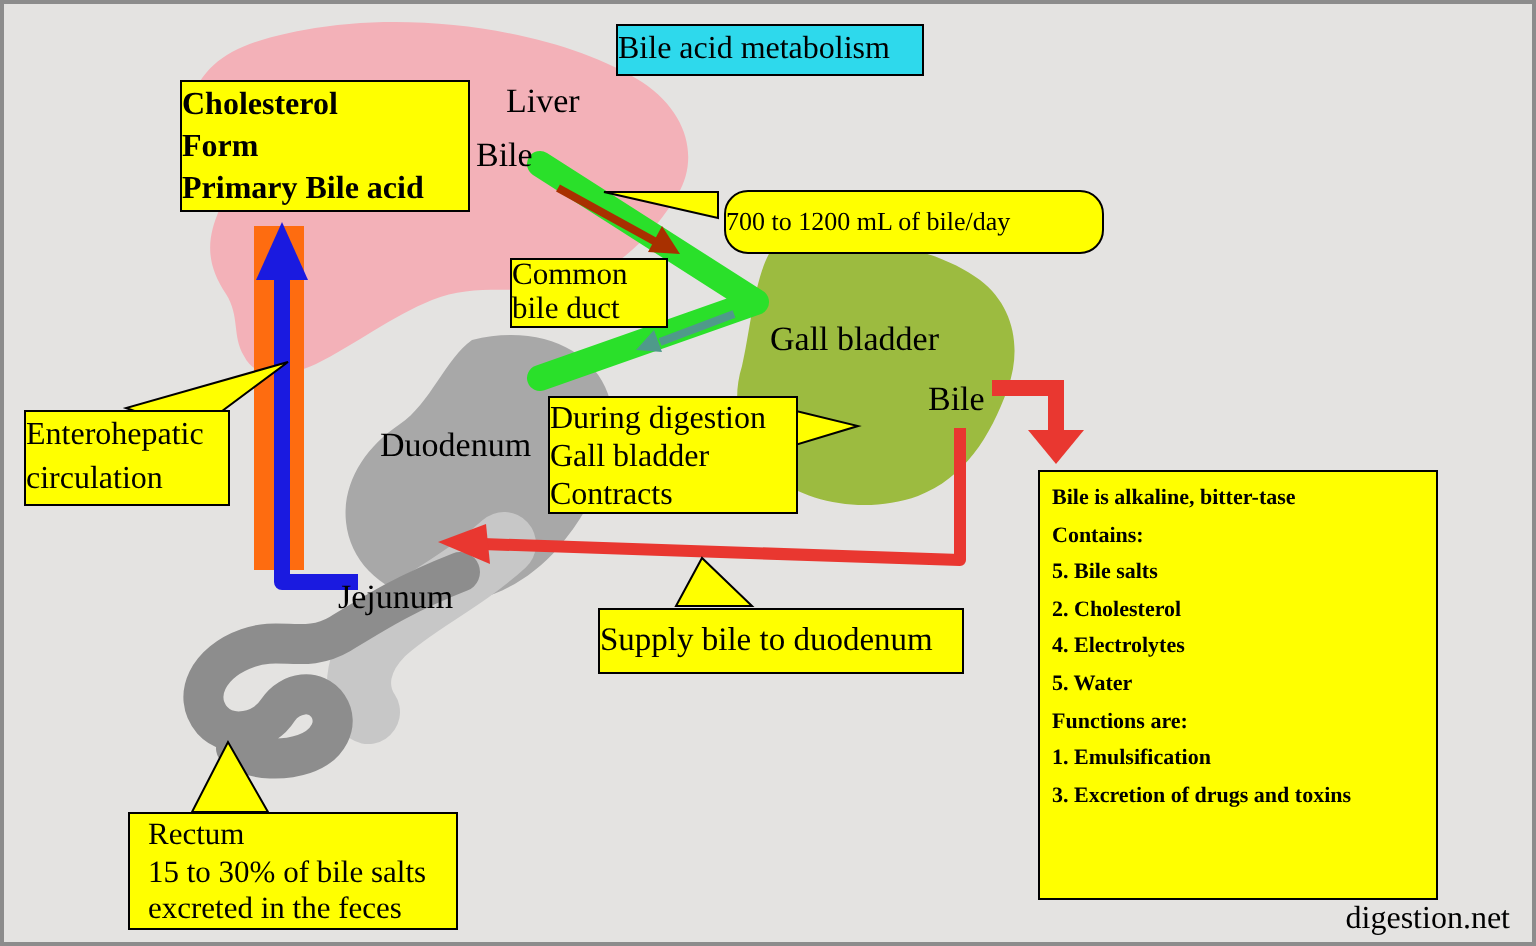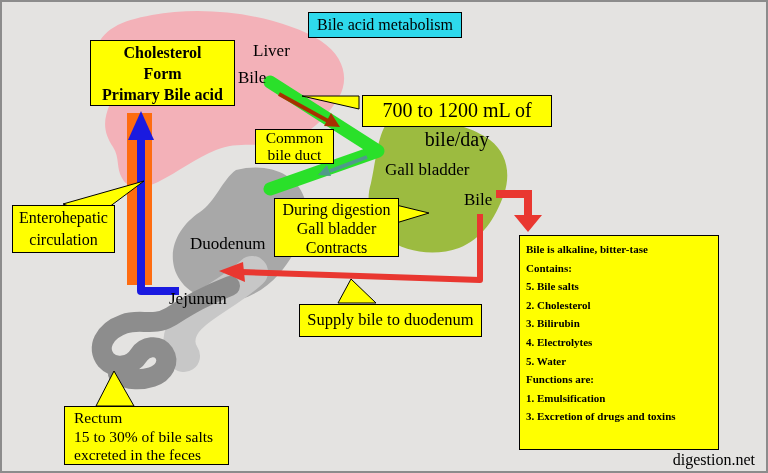--- a/index.html
+++ b/index.html
@@ -5,38 +5,38 @@
   html,body{margin:0;padding:0;background:#cfcfcf;}
   .canvas{
     position:relative; width:768px; height:473px;
     background:#e4e3e1; overflow:hidden;
     border:2px solid #8c8c8c; box-sizing:border-box;
     font-family:"Liberation Serif", serif; color:#000;
   }
   .art{position:absolute; left:0; top:0;}
   .box{
     position:absolute; background:#ffff00; border:1px solid #000;
-    box-sizing:border-box; text-align:center; z-index:5;
+    box-sizing:border-box; text-align:left; z-index:5;
   }
   .box span{display:block;}
   .lbl{position:absolute; z-index:6; font-size:17px; white-space:nowrap;}
   #box-title{left:306px; top:10px; width:154px; height:26px; background:#2ed9ec; font-size:16px; line-height:23px;}
   #box-cholesterol{left:88px; top:38px; width:145px; height:66px; font-size:16px; line-height:21px; padding-top:1px;font-weight:bold;}
-  #box-bile-per-day{left:360px; top:93px; width:190px; height:32px; font-size:20px; line-height:29px;}
+  #box-bile-per-day{left:360px; top:93px; width:190px; height:32px; font-size:13px; line-height:29px;border-radius:12px;}
   #box-common-duct{left:253px; top:127px; width:79px; height:35px; font-size:15.5px; line-height:16.5px;}
   #box-during{left:272px; top:196px; width:125px; height:59px; font-size:16px; line-height:19px; padding-top:1px;}
   #box-entero{left:10px; top:203px; width:103px; height:48px; font-size:16px; line-height:22px; padding-top:1px;}
   #box-supply{left:297px; top:302px; width:183px; height:33px; font-size:16.5px; line-height:30px;}
   #box-info{left:517px; top:233px; width:200px; height:215px; font-size:11px; line-height:18.6px; text-align:left; padding:4px 6px;font-weight:bold;}
   #box-rectum{left:62px; top:404px; width:165px; height:59px; font-size:15.5px; line-height:18.5px; text-align:left; padding:2px 9px;}
   #lbl-liver{left:251px; top:39px;}
   #lbl-liver-bile{left:236px; top:66px;}
   #lbl-gall{left:383px; top:158px;}
   #lbl-gall-bile{left:462px; top:188px;}
-  #lbl-duodenum{left:188px; top:211px;margin-top:21px;}
+  #lbl-duodenum{left:188px; top:211px;}
   #lbl-jejunum{left:167px; top:287px;}
   #watermark{right:11px; top:449px; font-size:16px; text-align:right;}
 </style>
 </head>
 <body>
 
 <div class="canvas">
 
   <svg class="art" width="764" height="469" viewBox="2 2 764 469">
 
@@ -128,21 +128,20 @@
 
   <div class="box" id="box-supply">
     <span>Supply bile to duodenum</span>
   </div>
 
   <div class="box" id="box-info">
     <span>Bile is alkaline, bitter-tase</span>
     <span>Contains:</span>
     <span>5. Bile salts</span>
     <span>2. Cholesterol</span>
-    <span>3. Bilirubin</span>
     <span>4. Electrolytes</span>
     <span>5. Water</span>
     <span>Functions are:</span>
     <span>1. Emulsification</span>
     <span>3. Excretion of drugs and toxins</span>
   </div>
 
   <div class="box" id="box-rectum">
     <span>Rectum</span>
     <span>15 to 30% of bile salts</span>

